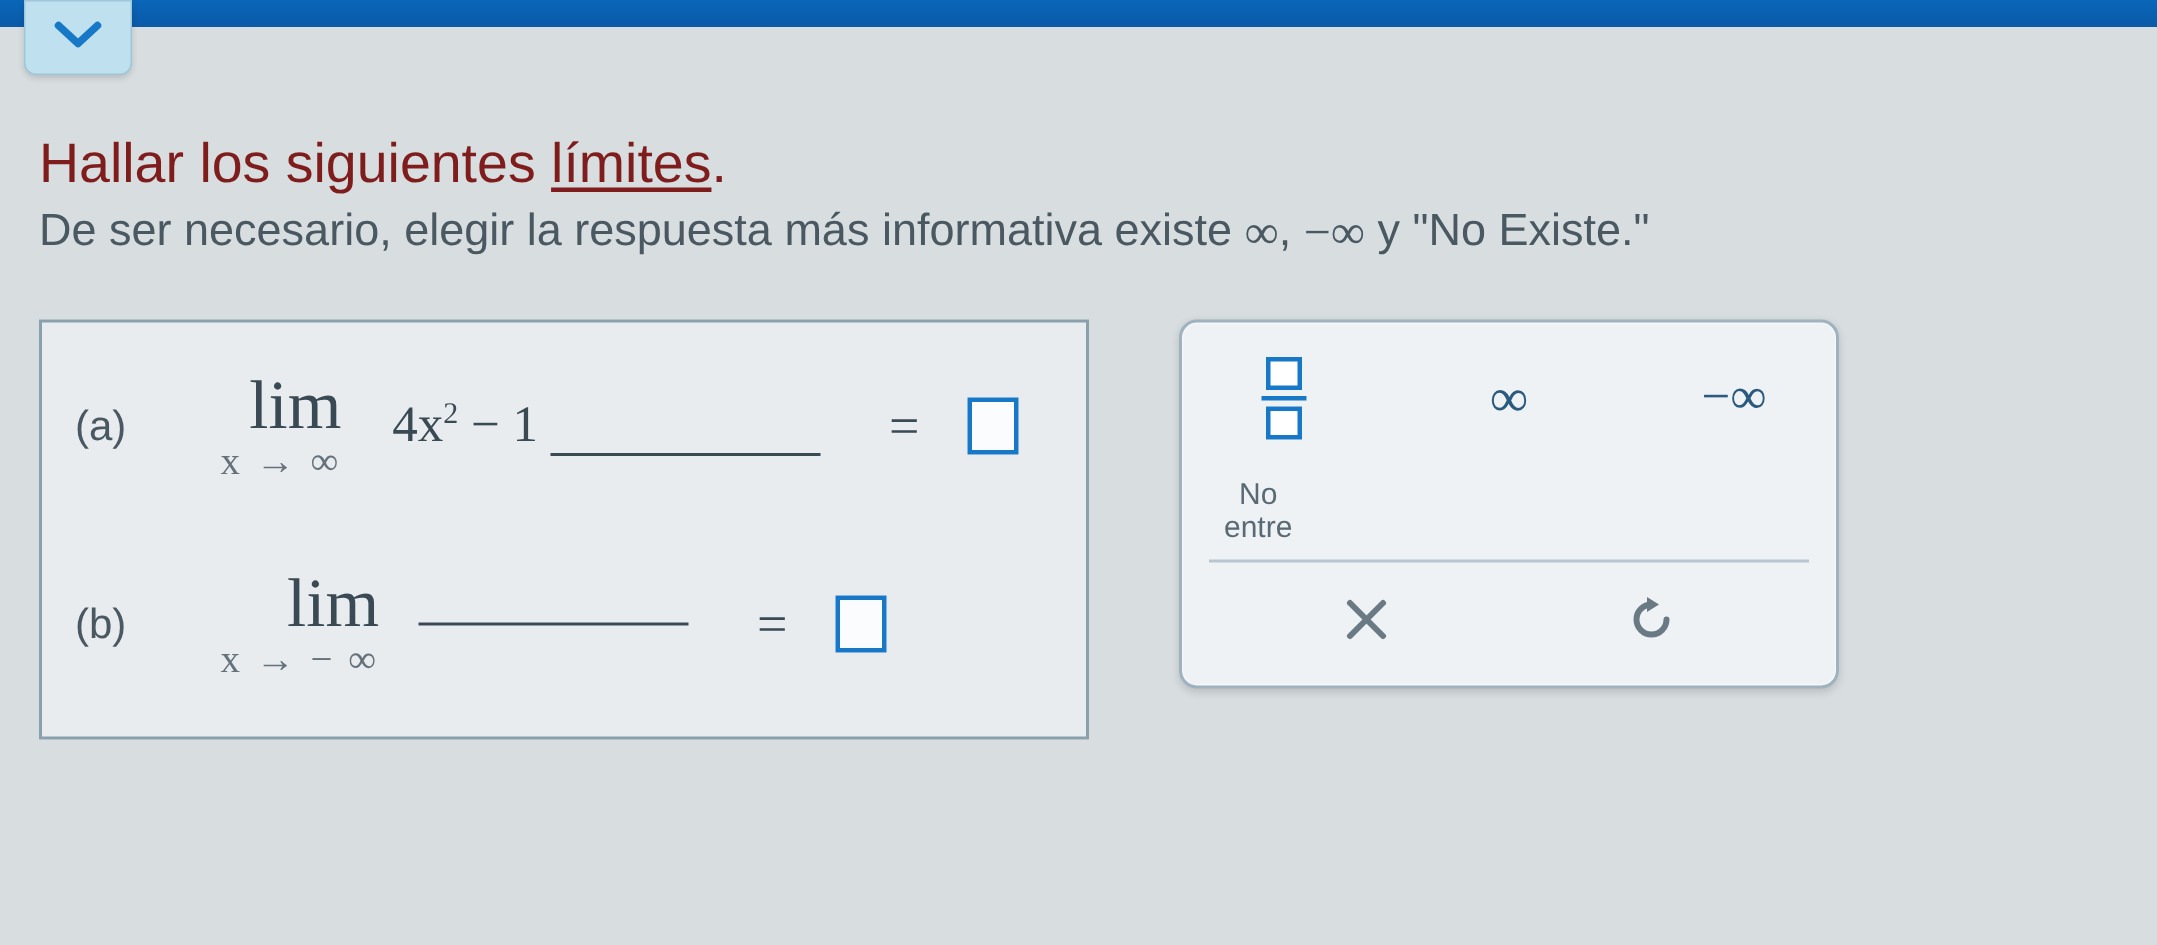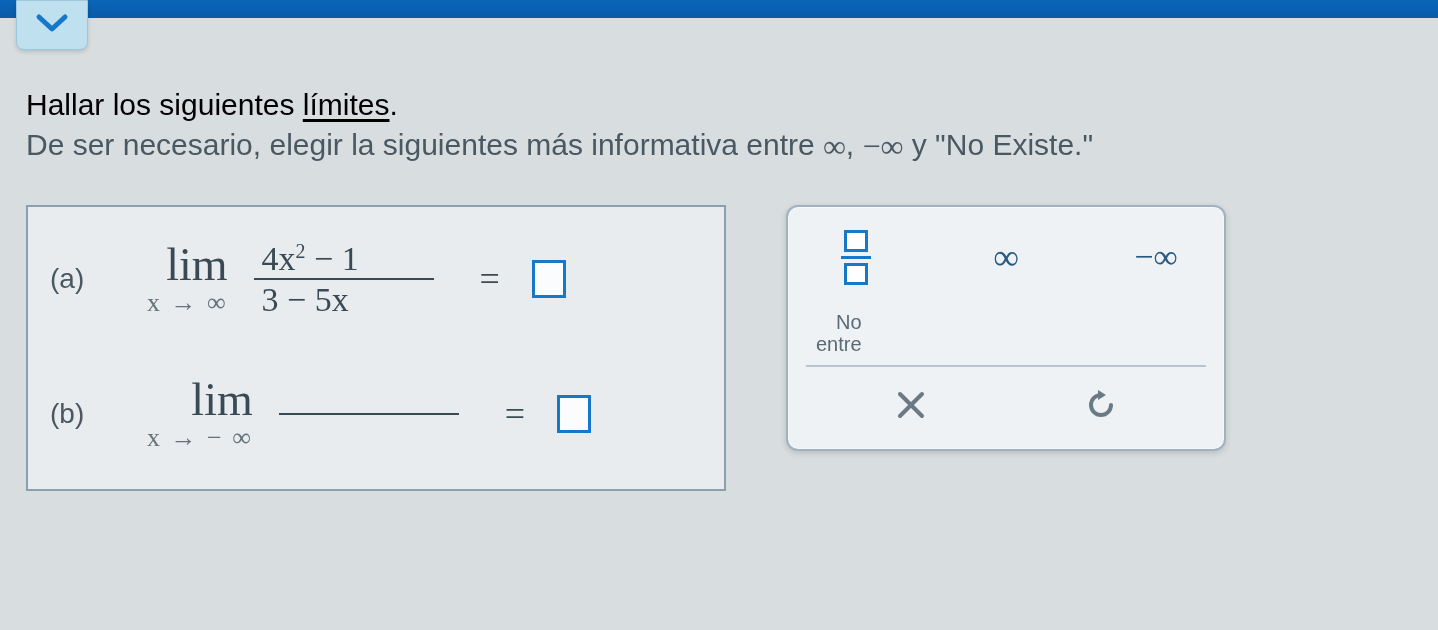--- a/index.html
+++ b/index.html
@@ -26,22 +26,22 @@
     display: flex;
     align-items: center;
     justify-content: center;
     box-shadow: 0 2px 4px rgba(0,0,0,0.15);
   }
   .expand-btn svg { width: 34px; height: 20px; }
   .content {
     padding: 70px 20px 20px 26px;
   }
   .instruction-line1 {
-    font-size: 30px;
-    color: #000000;
+    font-size: 37px;
+    color: #7f1d1d;
     margin-bottom: 6px;
   }
   .instruction-line1 .u { text-decoration: underline; text-underline-offset: 4px; }
   .instruction-line2 {
     font-size: 30px;
     color: #4a5862;
     margin-bottom: 40px;
   }
   .inf { font-family: 'Times New Roman', serif; font-size: 32px; vertical-align: -2px; }
 
@@ -82,22 +82,22 @@
   }
   .lim-sub {
     font-family: 'Times New Roman', serif;
     font-size: 26px;
     color: #66727b;
     letter-spacing: 2px;
     margin-top: 2px;
   }
   .frac {
     display: flex;
-    flex-direction: column;
-    align-items: flex-start;
+    flex-direction: row;
+    align-items: flex-end;
     font-family: 'Times New Roman', serif;
     font-size: 34px;
     color: #3a4a55;
     line-height: 1.15;
   }
   .frac .num, .frac .den { padding: 0 8px; white-space: nowrap; }
   .frac .bar { border-top: 2px solid #3a4a55; width: 100%; min-width: 180px; }
   .sup { font-size: 20px; vertical-align: super; }
   .eq {
     font-family: 'Times New Roman', serif;
@@ -144,21 +144,21 @@
     gap: 4px;
   }
   .pal-frac .sq {
     width: 24px; height: 22px; border: 3px solid #1878c8; background: #fff;
   }
   .pal-frac .ln { width: 30px; border-top: 3px solid #1878c8; }
   .pal-noexiste {
     font-family: Arial, sans-serif;
     font-size: 20px;
     color: #5a6a74;
-    text-align: right;
+    text-align: center;
     line-height: 1.1;
     min-width: auto;
     display: block;
     height: auto;
   }
   .palette-divider {
     border-top: 2px solid #b8c6cf;
     margin: 10px -10px 18px -10px;
   }
   .palette-actions {
@@ -184,39 +184,38 @@
       </svg>
   </span>
 </div>
 
 <div class="content">
 
   <p class="instruction-line1">
     <span>Hallar los siguientes </span><span class="u">límites</span><span>.</span>
   </p>
   <p class="instruction-line2">
-    <span>De ser necesario, elegir la siguientes más informativa entre </span><span class="inf">∞</span><span>, </span><span class="inf">−∞</span><span> y </span><span>"</span><span>No Existe.</span><span>"</span>
+    <span>De ser necesario, elegir la respuesta más informativa existe </span><span class="inf">∞</span><span>, </span><span class="inf">−∞</span><span> y </span><span>"</span><span>No Existe.</span><span>"</span>
   </p>
 
   <div class="work-area">
 
     <div class="problems">
 
       <div class="prob-row">
         <div class="prob-label">(a)</div>
         <div class="lim-block">
           <div class="lim-word">lim</div>
           <div class="lim-sub">x  →  ∞</div>
         </div>
         <div class="frac">
           <div class="num">
             <span>4x</span><span class="sup">2</span><span> − 1</span>
           </div>
           <div class="bar"></div>
-          <div class="den">3 − 5x</div>
         </div>
         <div class="eq">=</div>
         <div class="answer-box"></div>
       </div>
 
       <div class="prob-row" style="margin-top:30px;">
         <div class="prob-label">(b)</div>
         <div class="lim-block">
           <div class="lim-word">lim</div>
           <div class="lim-sub">x  →  − ∞</div>

